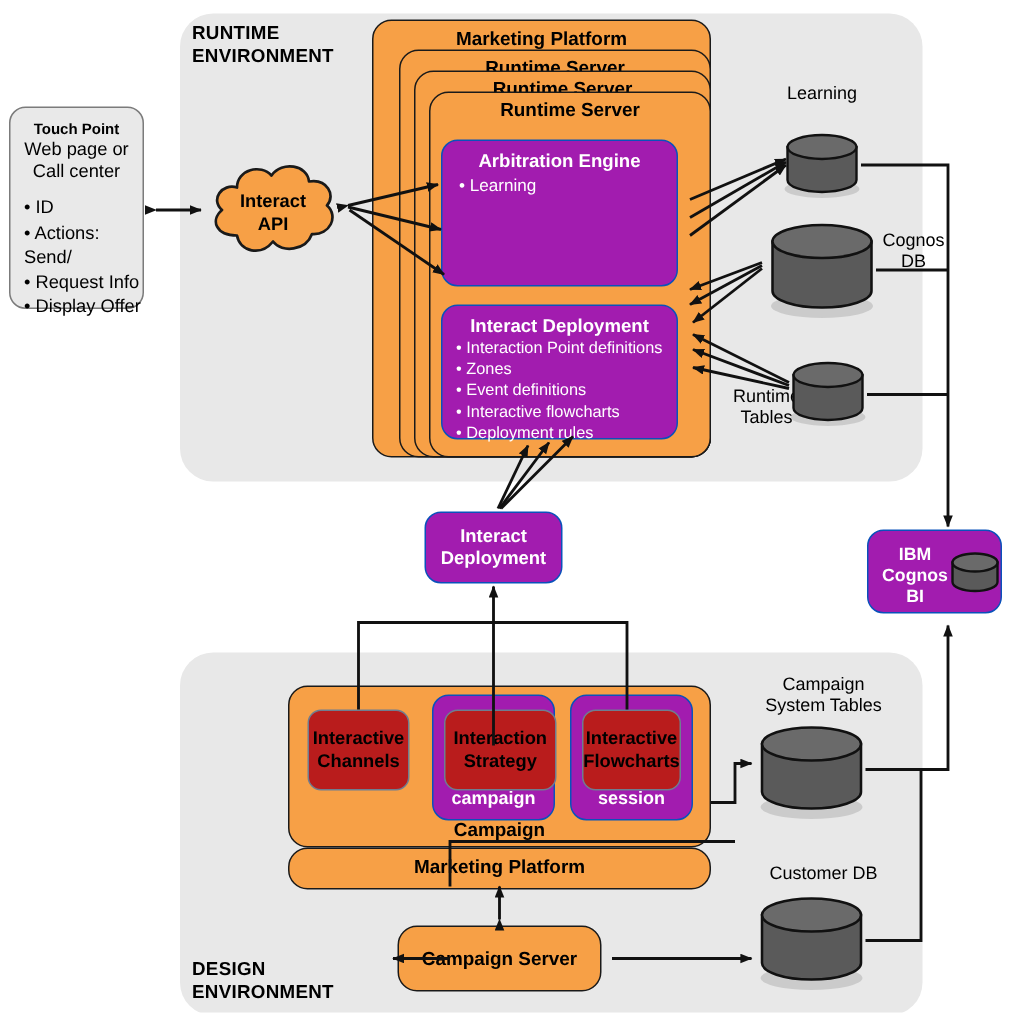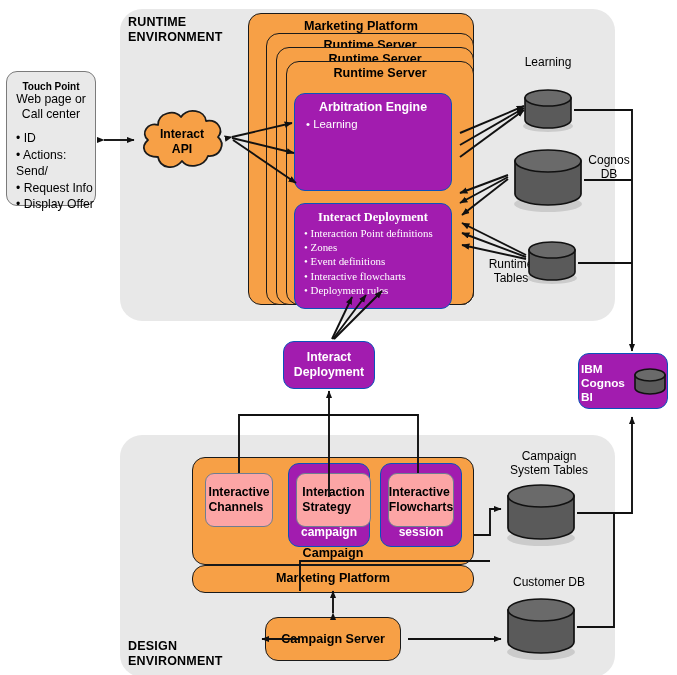--- a/index.html
+++ b/index.html
@@ -21,38 +21,38 @@
   .card{position:absolute;background:#f7a046;border:1.7px solid #1a1a1a;
         border-radius:13px;box-sizing:border-box;}
   .card-title{font-weight:bold;font-size:12.6px;text-align:center;color:#000;}
 
   .bluebox{position:absolute;background:#a21caf;border:1.5px solid #0a52bb;
            border-radius:11px;box-sizing:border-box;color:#fff;}
   .bb-title{font-weight:bold;font-size:12.4px;text-align:center;padding-top:6px;}
   .bb-list{margin:3px 0 0 11px;font-size:11.4px;line-height:14.6px;}
   .bb-list-tight{margin:1px 0 0 9px;font-size:10.9px;line-height:14.2px;}
 
-  .lightbox{position:absolute;background:#fca5a5;border:1.5px solid #6f7d90;
+  .lightbox{position:absolute;background:#b91c1c;border:1.5px solid #6f7d90;
             border-radius:9px;box-sizing:border-box;display:flex;align-items:center;
-            justify-content:center;font-weight:bold;font-size:12.2px;
+            justify-content:center;text-align:center;font-weight:bold;font-size:12.2px;
             color:#000;line-height:15px;}
 
   .cloud{position:absolute;}
   .cloud-text{position:absolute;width:100%;text-align:center;font-weight:bold;
               font-size:12.2px;color:#000;line-height:15px;}
 
   .db{position:absolute;}
   .db-label{position:absolute;font-size:12px;color:#000;text-align:center;line-height:14px;}
 
   .ctr{display:flex;align-items:center;justify-content:center;text-align:center;}
   .deploy-lbl{font-weight:bold;font-size:12.3px;line-height:15px;}
   .sub-lbl{position:absolute;width:100%;text-align:center;font-weight:bold;
            font-size:12px;color:#fff;}
   .cognos-txt{position:absolute;font-weight:bold;font-size:11.8px;color:#fff;
-              line-height:14px;}
+              text-align:center;line-height:14px;}
 </style>
 </head>
 <body>
 
 <div id="stage">
 
   <div class="panel" style="left:120px;top:4px;width:495px;height:312px;"></div>
   <div class="panel" style="left:120px;top:430px;width:495px;height:242px;"></div>
 
   <div class="panel-label" style="left:128px;top:10px;">
@@ -101,21 +101,21 @@
     <div class="card-title" style="margin-top:4px;">Runtime Server</div>
   </div>
 
   <div class="bluebox" style="left:294px;top:88px;width:158px;height:98px;">
     <div class="bb-title">Arbitration Engine</div>
     <div class="bb-list">
       <div>• <span>Learning</span></div>
     </div>
   </div>
 
-  <div class="bluebox" style="left:294px;top:198px;width:158px;height:106px;font-family:Liberation Serif, serif;">
+  <div class="bluebox" style="left:294px;top:198px;width:158px;height:90px;">
     <div class="bb-title">Interact Deployment</div>
     <div class="bb-list-tight">
       <div>• <span>Interaction Point definitions</span></div>
       <div>• <span>Zones</span></div>
       <div>• <span>Event definitions</span></div>
       <div>• <span>Interactive flowcharts</span></div>
       <div>• <span>Deployment rules</span></div>
     </div>
   </div>
 

